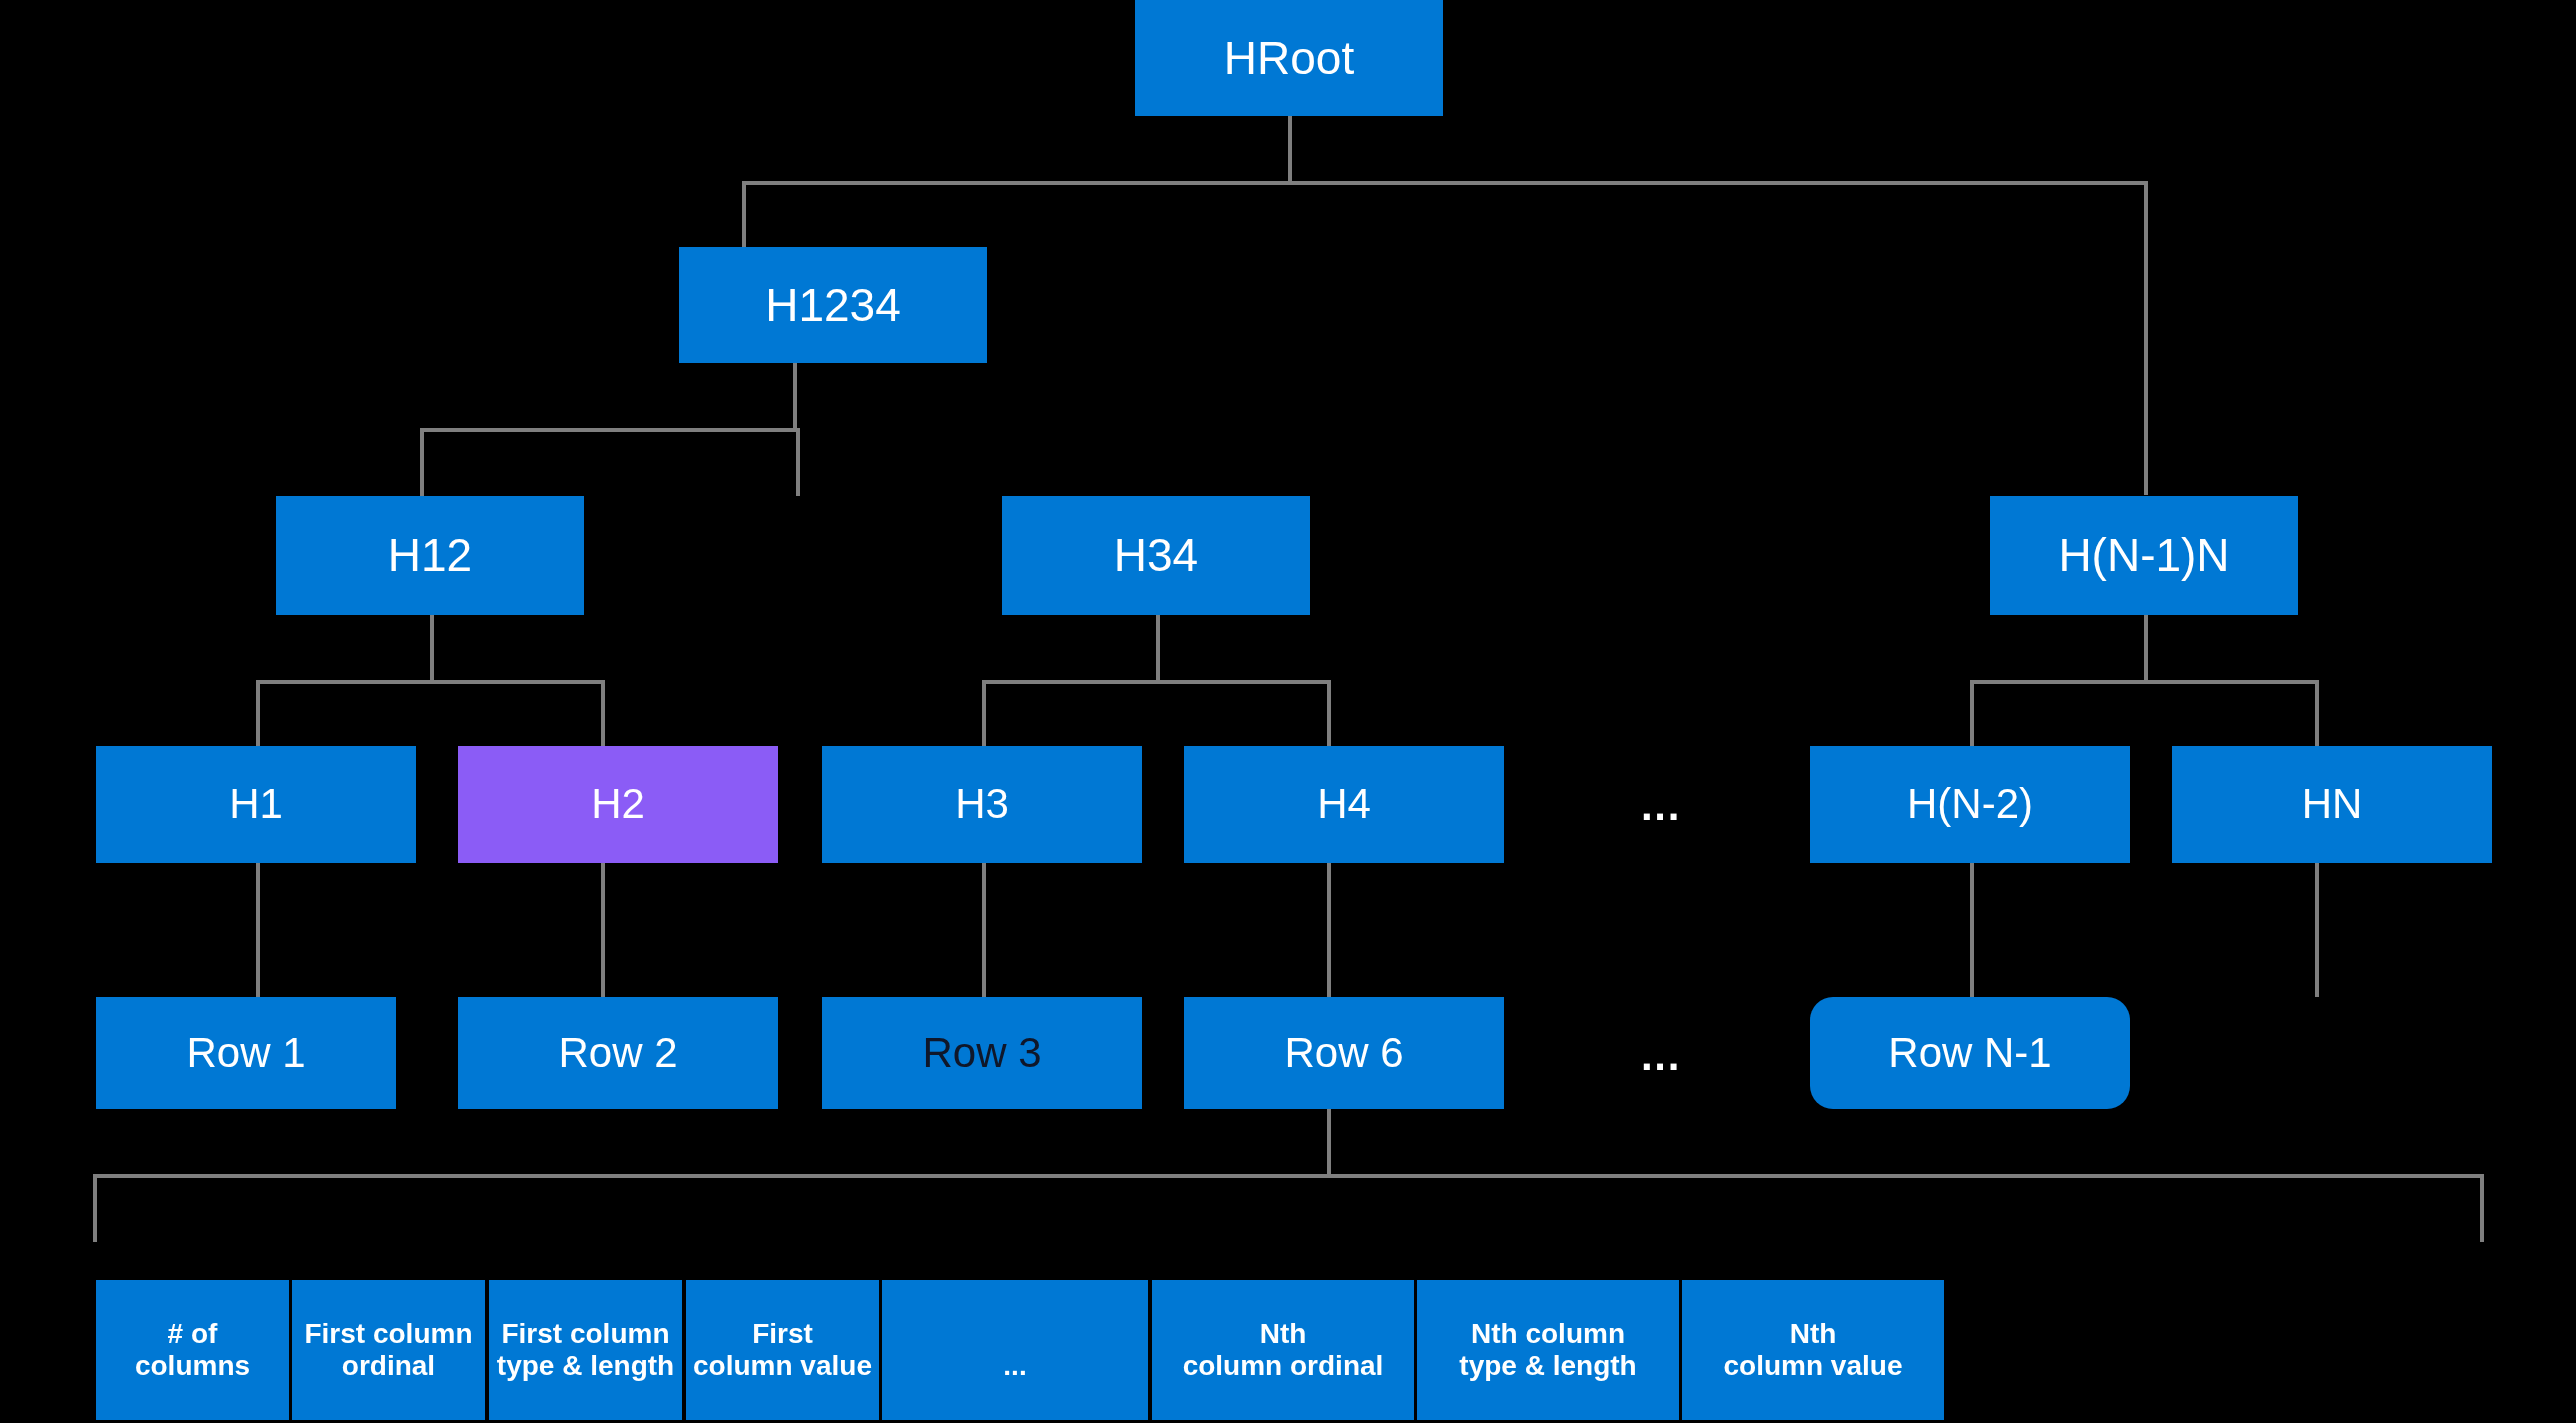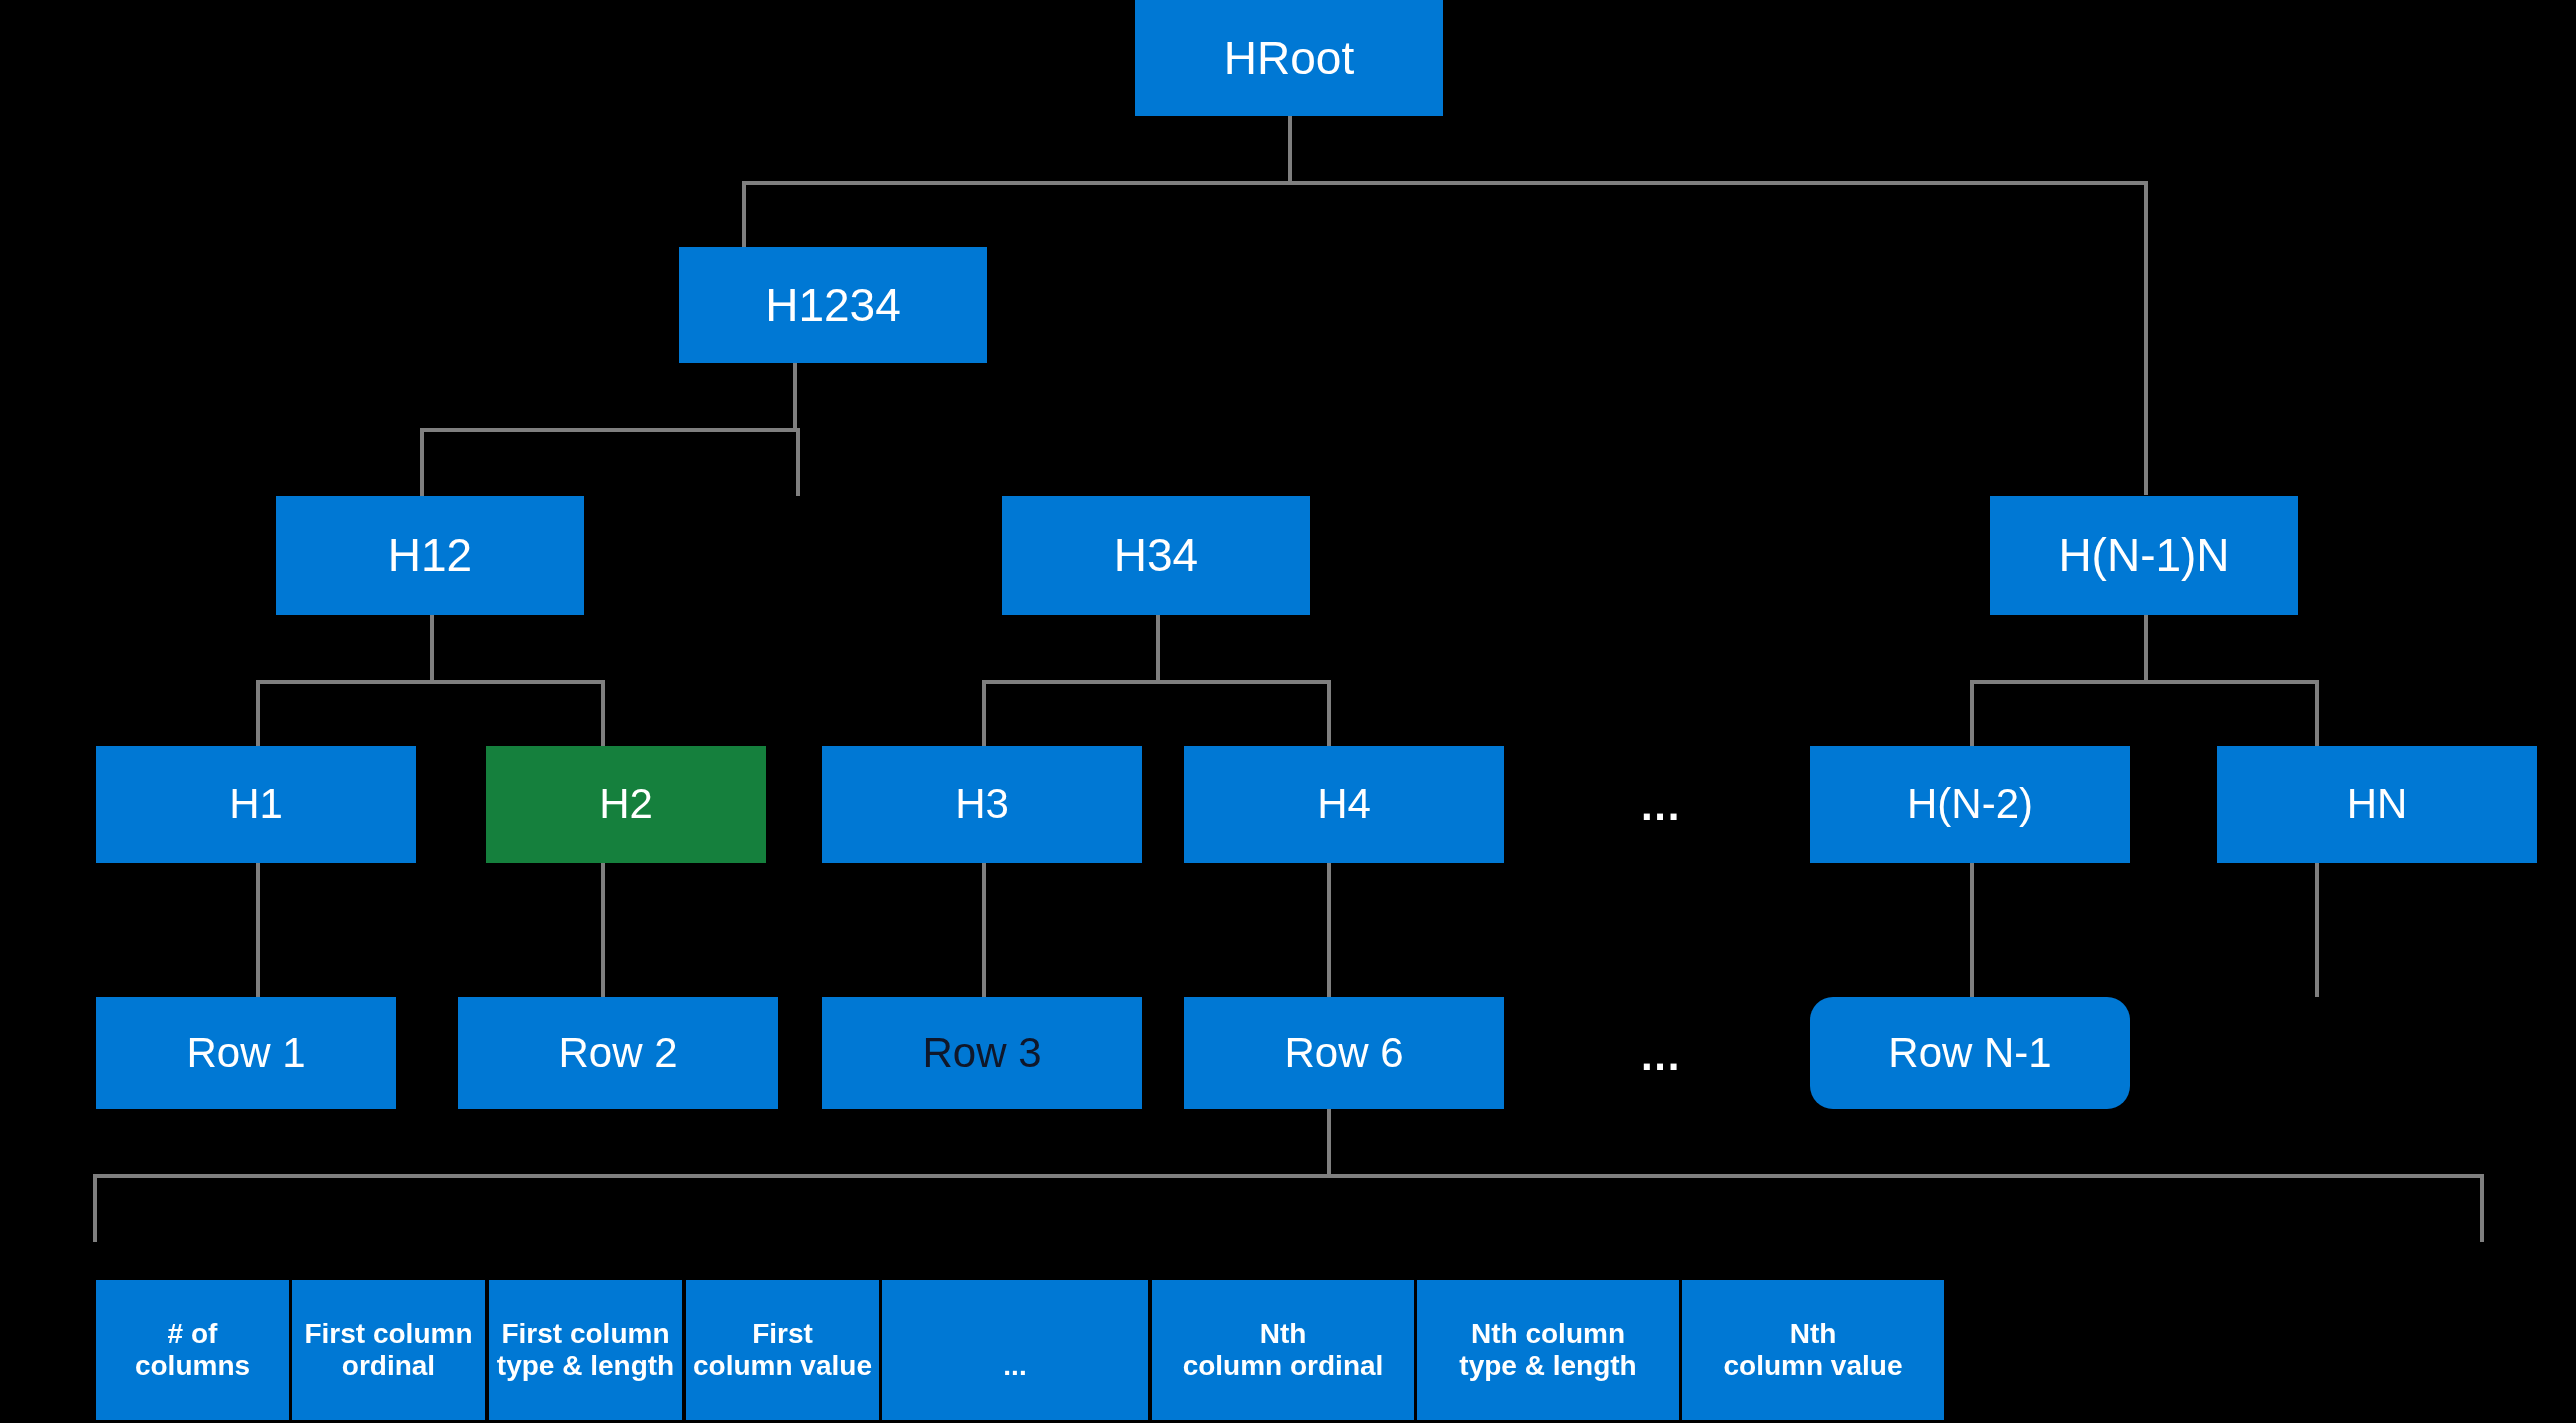--- a/index.html
+++ b/index.html
@@ -100,25 +100,25 @@
 
   <div class="node lvl-root" style="left: 1135px; top: 0px; width: 308px; height: 116px; background: rgb(0, 120, 212); color: rgb(255, 255, 255);">HRoot</div>
 
   <div class="node lvl-1" style="left: 679px; top: 247px; width: 308px; height: 116px; background: rgb(0, 120, 212); color: rgb(255, 255, 255);">H1234</div>
 
   <div class="node lvl-2" style="left: 276px; top: 496px; width: 308px; height: 119px; background: rgb(0, 120, 212); color: rgb(255, 255, 255);">H12</div>
   <div class="node lvl-2" style="left: 1002px; top: 496px; width: 308px; height: 119px; background: rgb(0, 120, 212); color: rgb(255, 255, 255);">H34</div>
   <div class="node lvl-2" style="left: 1990px; top: 496px; width: 308px; height: 119px; background: rgb(0, 120, 212); color: rgb(255, 255, 255);">H(N-1)N</div>
 
   <div class="node lvl-3" style="left: 96px; top: 746px; width: 320px; height: 117px; background: rgb(0, 120, 212); color: rgb(255, 255, 255);">H1</div>
-  <div class="node lvl-3" style="left: 486px; top: 746px; width: 280px; height: 117px; background: #15803d; color: rgb(255, 255, 255);">H2</div>
+  <div class="node lvl-3" style="left: 458px; top: 746px; width: 320px; height: 117px; background: #8b5cf6; color: rgb(255, 255, 255);">H2</div>
   <div class="node lvl-3" style="left: 822px; top: 746px; width: 320px; height: 117px; background: rgb(0, 120, 212); color: rgb(255, 255, 255);">H3</div>
   <div class="node lvl-3" style="left: 1184px; top: 746px; width: 320px; height: 117px; background: rgb(0, 120, 212); color: rgb(255, 255, 255);">H4</div>
   <div class="node lvl-3" style="left: 1810px; top: 746px; width: 320px; height: 117px; background: rgb(0, 120, 212); color: rgb(255, 255, 255);">H(N-2)</div>
-  <div class="node lvl-3" style="left: 2172px; top: 746px; width: 320px; height: 117px; background: rgb(0, 120, 212); color: rgb(255, 255, 255); margin-left: 45px;">HN</div>
+  <div class="node lvl-3" style="left: 2172px; top: 746px; width: 320px; height: 117px; background: rgb(0, 120, 212); color: rgb(255, 255, 255);">HN</div>
 
   <div class="ellipsis" style="left: 1593px; top: 780px; width: 136px; height: 51px; color: rgb(255, 255, 255);">...</div>
 
   <div class="node lvl-row" style="left: 96px; top: 997px; width: 300px; height: 112px; background: rgb(0, 120, 212); color: rgb(255, 255, 255);">Row 1</div>
   <div class="node lvl-row" style="left: 458px; top: 997px; width: 320px; height: 112px; background: rgb(0, 120, 212); color: rgb(255, 255, 255);">Row 2</div>
   <div class="node lvl-row" style="left: 822px; top: 997px; width: 320px; height: 112px; background: rgb(0, 120, 212); color: #0f172a;">Row 3</div>
   <div class="node lvl-row" style="left: 1184px; top: 997px; width: 320px; height: 112px; background: rgb(0, 120, 212); color: rgb(255, 255, 255);">Row 6</div>
   <div class="node lvl-row" style="left: 1810px; top: 997px; width: 320px; height: 112px; background: rgb(0, 120, 212); color: rgb(255, 255, 255); border-radius: 23px;">Row N-1</div>
 
   <div class="ellipsis" style="left: 1593px; top: 1030px; width: 136px; height: 51px; color: rgb(255, 255, 255);">...</div>

